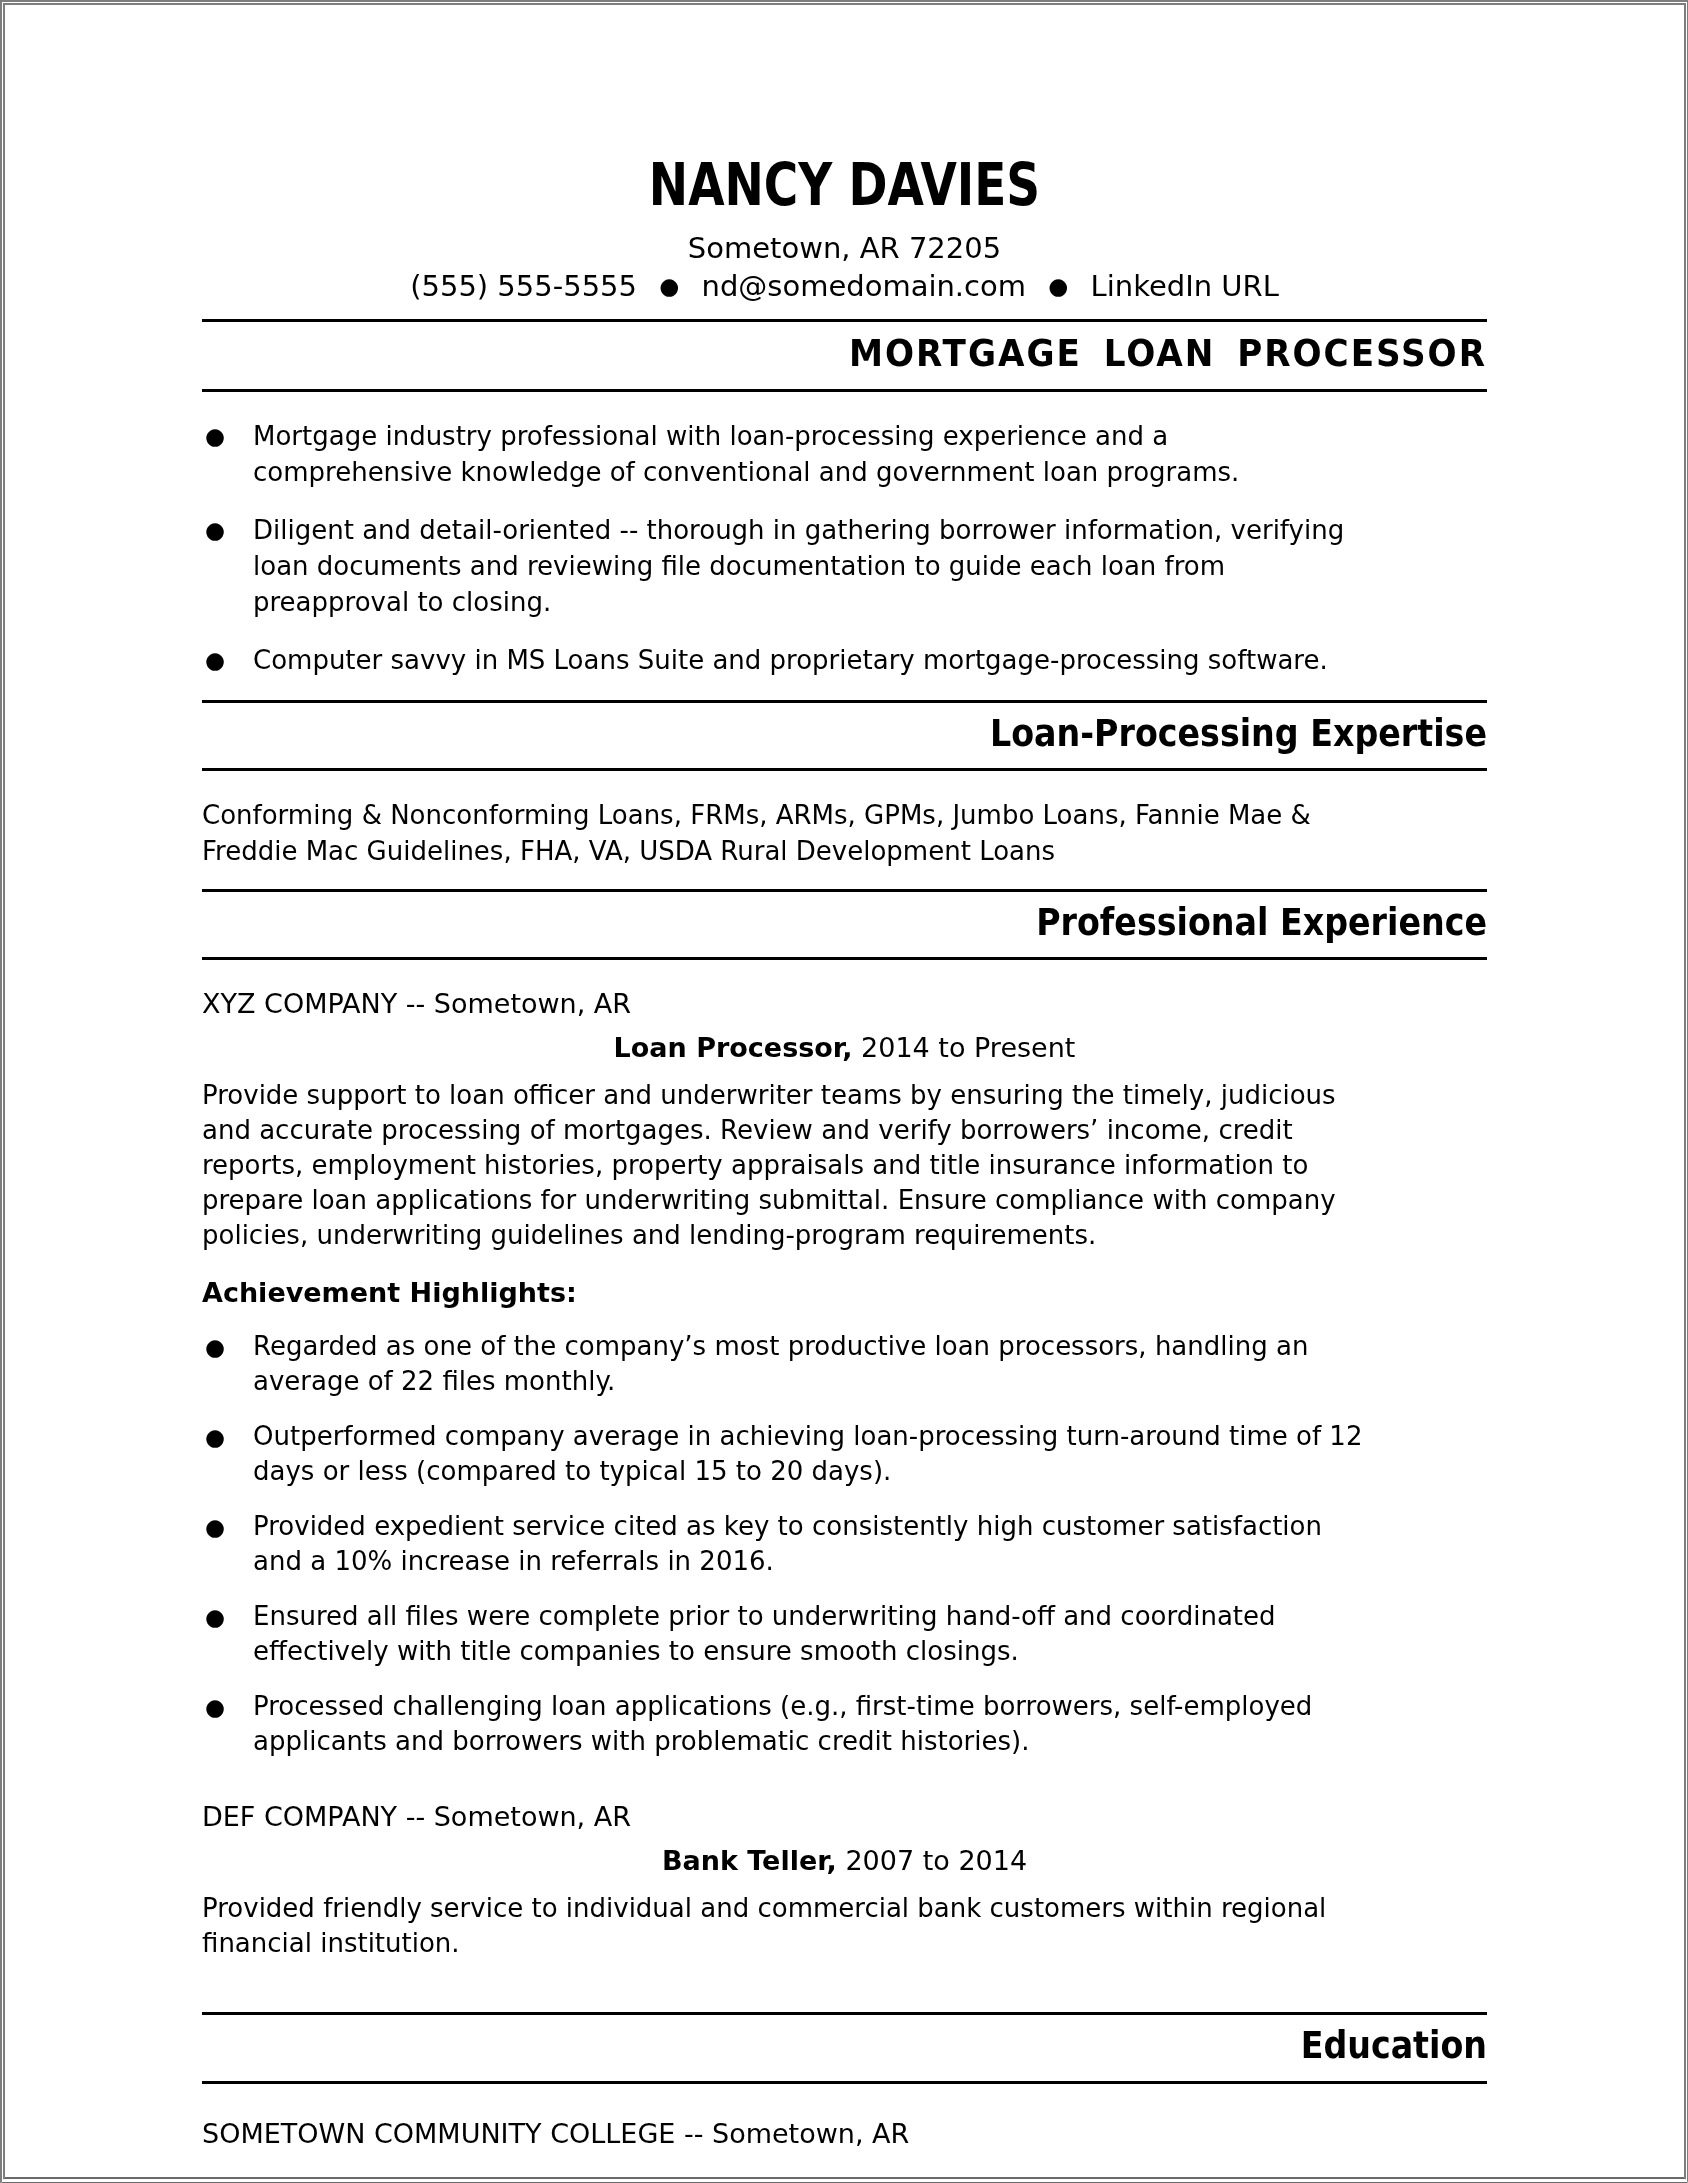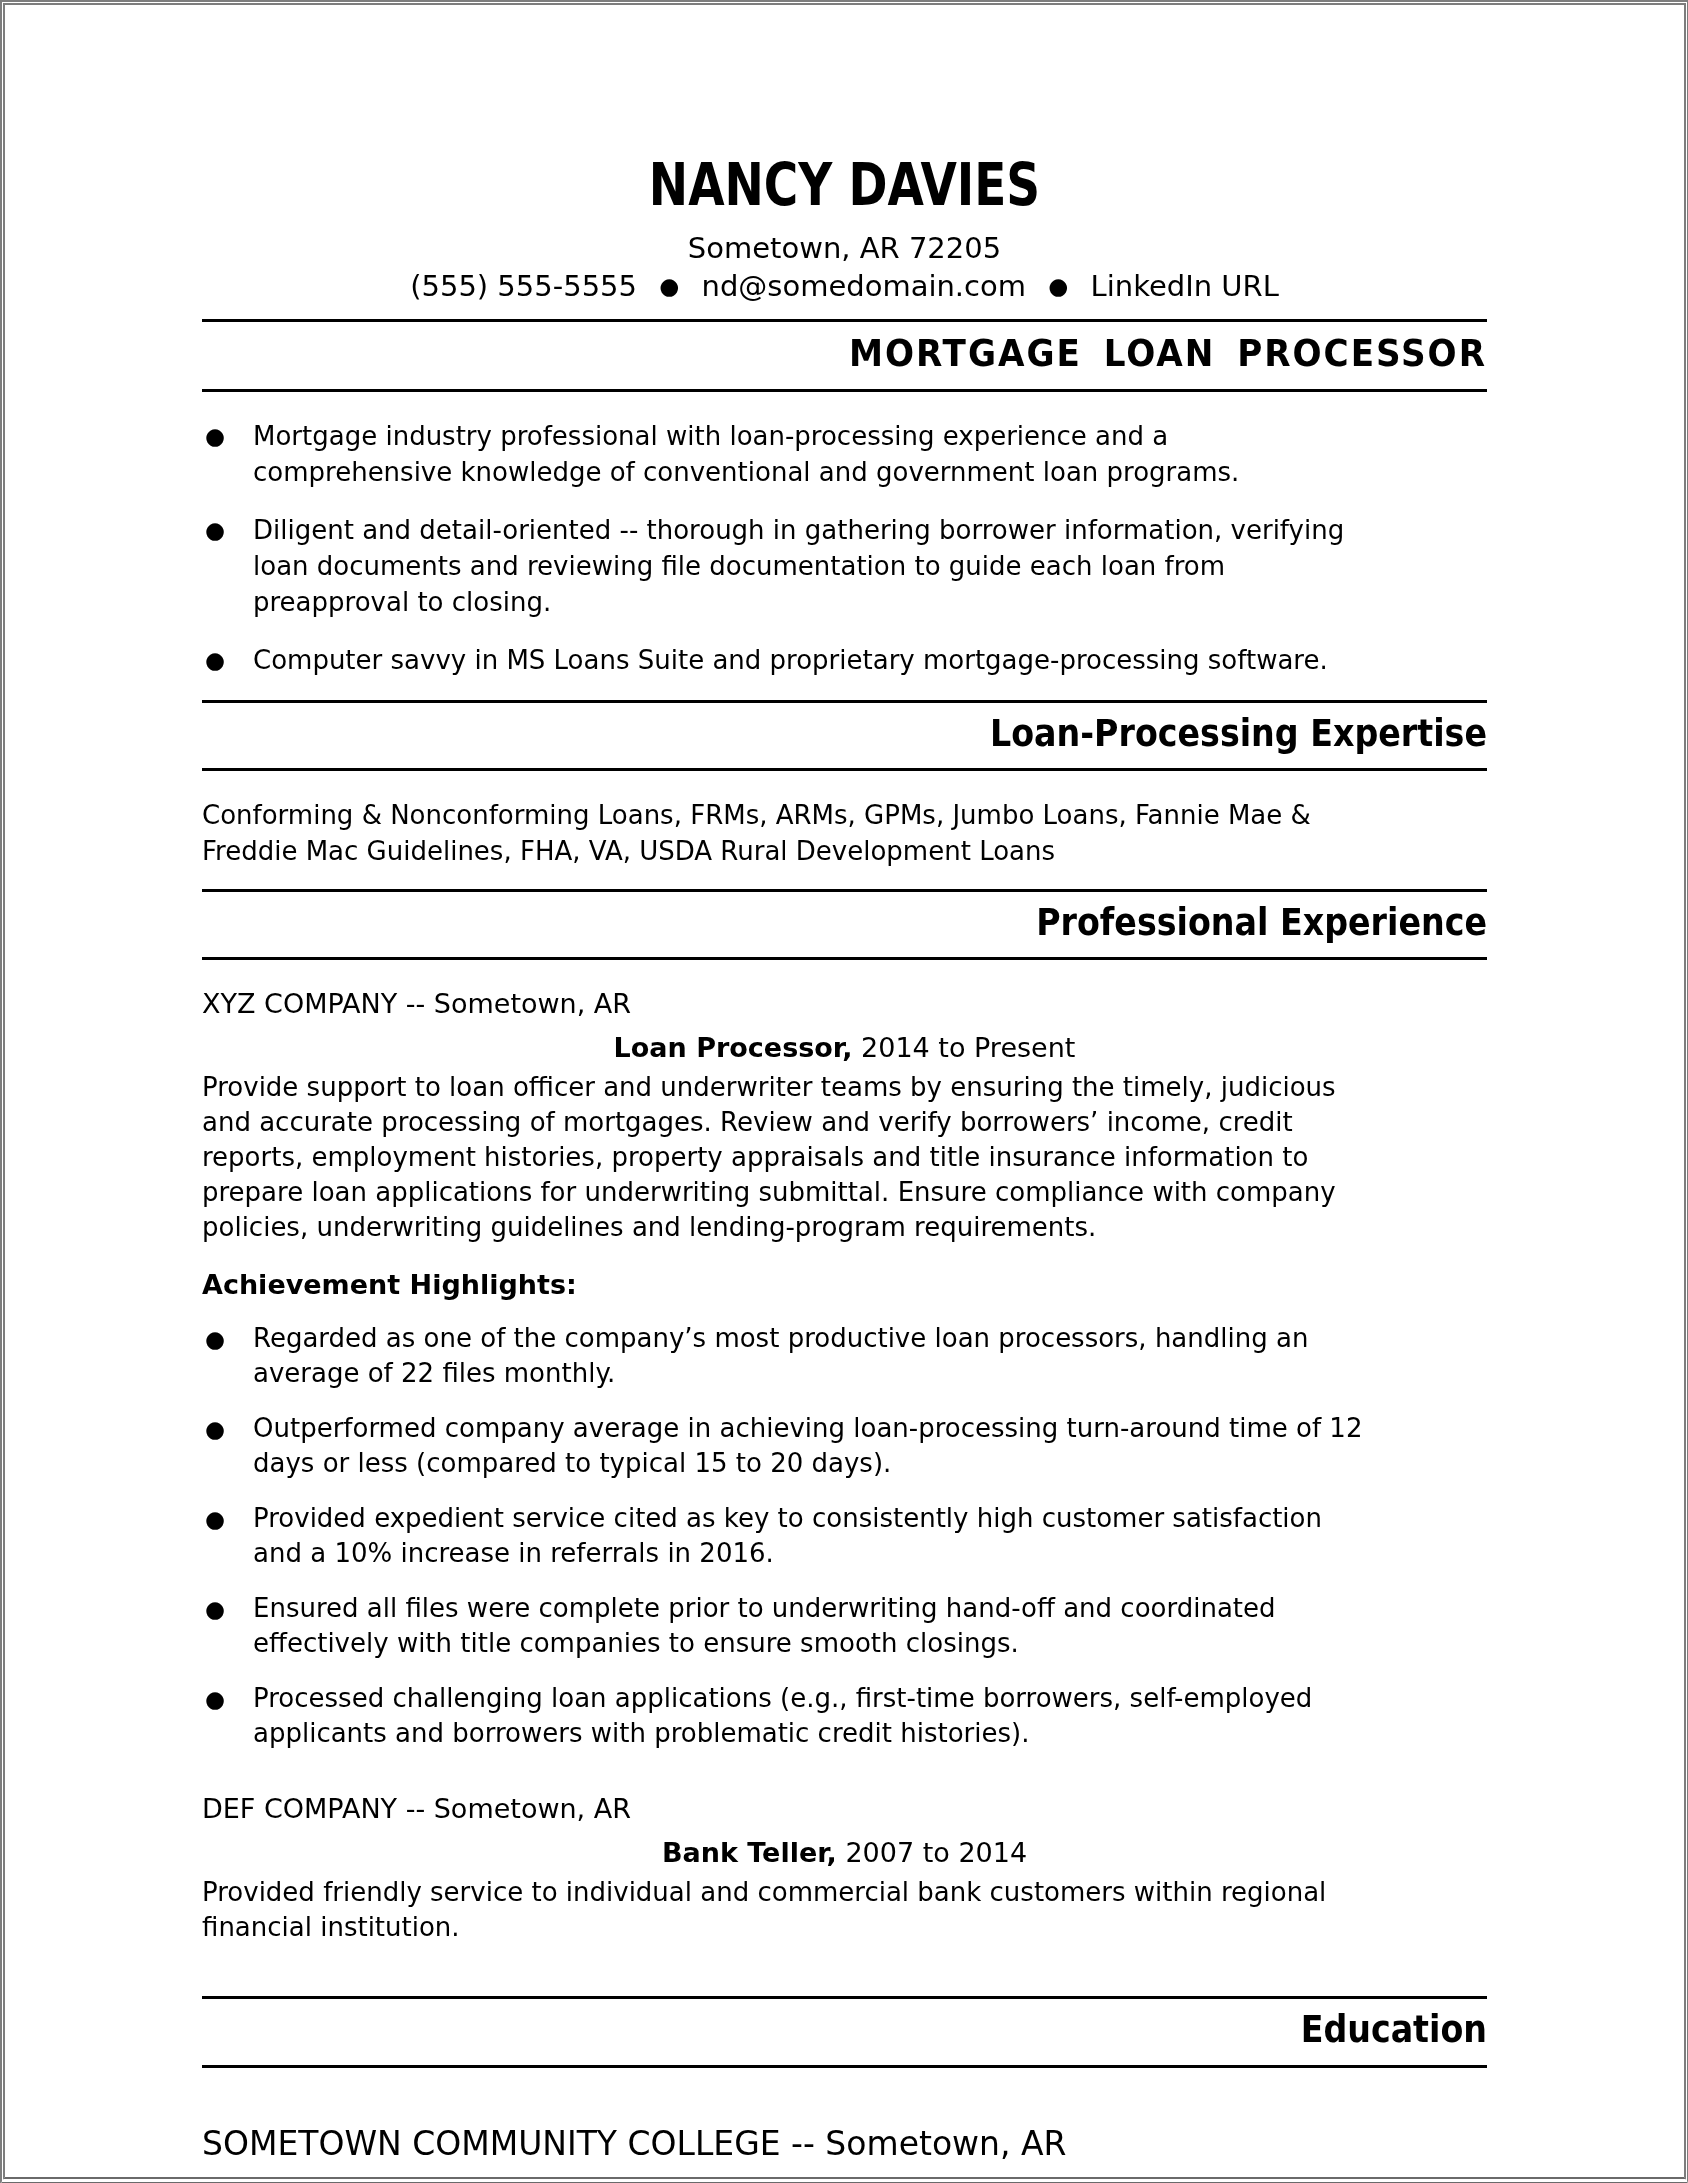--- a/index.html
+++ b/index.html
@@ -73,27 +73,27 @@
   .para {
     margin:26px 0 0 0;
     font-size:26px;
     line-height:36px;
     white-space:pre-line;
   }
   .xp-heading { margin-top:20px; }
   .company { font-size:27px; line-height:36px; margin-top:26px; }
   .role-line { font-size:27px; line-height:36px; margin-top:8px;text-align:center; }
   .role-line .role { font-weight:bold; }
-  .job-desc { margin-top:4px; line-height:35px; }
+  .job-desc { margin-top:12px; line-height:35px; }
   .hl-label { font-weight:bold; font-size:27px; line-height:36px; margin-top:22px; }
   .hl-list { margin-top:18px; margin-bottom:0; }
   .hl-list li { margin-bottom:20px; line-height:35px; }
   .job-2 .company { margin-top:40px; }
   .edu-heading { margin-top:51px; }
-  .school { font-size:33px; line-height:36px; margin-top:58px; }
+  .school { font-size:27px; line-height:36px; margin-top:32px; }
 </style>
 </head>
 <body>
 
 <div class="page">
 
   <header>
     <h1 class="name">NANCY DAVIES</h1>
     <div class="contact-line loc-line">Sometown, AR 72205</div>
     <div class="contact-line">

